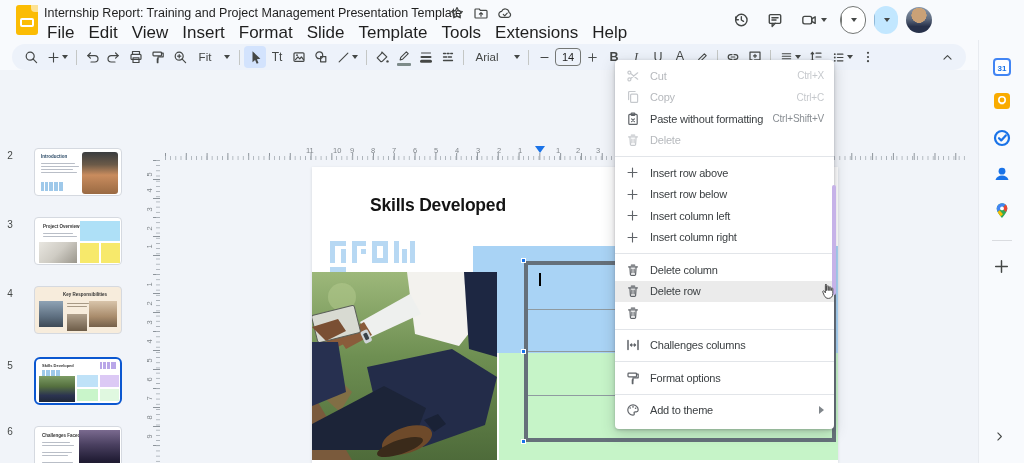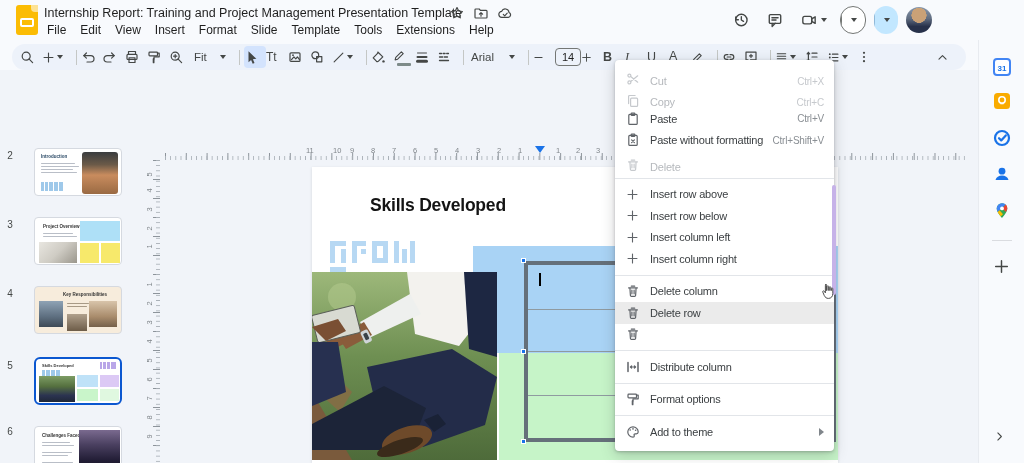--- a/index.html
+++ b/index.html
@@ -6,34 +6,34 @@
   body { font-family:"Liberation Sans", sans-serif; background:#e0e0e0; }
   .app { position:relative; width:1024px; height:463px; background:#f8fafd; overflow:hidden; font-family:"Liberation Sans", sans-serif; }
   .i { stroke:currentColor; fill:none; stroke-width:1.2; stroke-linecap:round; stroke-linejoin:round; display:block; }
   
   .topbar { position:absolute; left:0; top:0; width:978px; height:40px; background:#f8fafd; }
   .slides-logo { position:absolute; left:16px; top:5px; width:22px; height:30px; background:#fbbc04; border-radius:3px; }
   .slides-logo .fold { position:absolute; right:0; top:0; width:7px; height:7px; background:#fde293; border-bottom-left-radius:4px; }
   .slides-logo .inner { position:absolute; left:4px; top:13px; width:14px; height:9px; border:2px solid #fff; border-radius:2px; }
   .doc-title { position:absolute; left:44px; top:6px; font-size:12.5px; color:#1f1f1f; white-space:nowrap; }
   .title-icons { position:absolute; left:450px; top:6px; display:flex; gap:10px; color:#444746; }
-  .menubar { position:absolute; left:40px; top:21px; display:flex; font-size:12px; color:#1f1f1f; }
+  .menubar { position:absolute; left:40px; top:21px; display:flex; font-size:17px; color:#1f1f1f; }
   .menubar span { padding:2px 7px; border-radius:4px; cursor:default; }
   .top-right { position:absolute; right:46px; top:0; height:40px; display:flex; align-items:center; gap:8px; color:#444746; }
   .icbtn { width:26px; height:26px; display:flex; align-items:center; justify-content:center; border-radius:50%; }
   .caret { width:0; height:0; border-left:3.5px solid transparent; border-right:3.5px solid transparent; border-top:4px solid #444746; }
   .btn-slideshow { display:flex; align-items:center; height:28px; border:1px solid #747775; border-radius:14px; background:#fff; overflow:hidden; }
   .btn-slideshow .dd { width:24px; display:flex; align-items:center; justify-content:center; border-left:1px solid #747775; height:100%; }
   .btn-share { display:flex; align-items:center; height:28px; border-radius:14px; background:#c2e7ff; color:#001d35; overflow:hidden; }
   .btn-share .dd { width:24px; height:100%; display:flex; align-items:center; justify-content:center; border-left:1px solid #8fb8d8; }
   .avatar { width:26px; height:26px; border-radius:50%;
     background: radial-gradient(circle at 50% 32%, #c9a177 0 34%, rgba(0,0,0,0) 35%), linear-gradient(180deg,#8a99ad 0%,#5f6c80 45%,#27314a 75%); }
   
   .toolbar { position:absolute; left:12px; top:44px; width:954px; height:26px; background:#edf2fa; border-radius:13px; display:flex; align-items:center; padding:0 8px; color:#444746; }
-  .tbtn { min-width:22px; height:22px; border-radius:4px; display:flex; align-items:center; flex:none; gap:2px; }
+  .tbtn { min-width:22px; height:22px; border-radius:4px; display:flex; align-items:center; justify-content:center; flex:none; gap:2px; }
   .tbtn.sel { background:#d3e3fd; }
   .tsep { width:1px; height:15px; background:#c4c7c5; margin:0 4px; flex:none; }
   .tlabel { font-size:11.5px; color:#444746; padding:0 3px; }
   .sizebox { width:26px; height:18px; border:1px solid #747775; border-radius:4px; font-size:11px; display:flex; align-items:center; justify-content:center; background:#edf2fa; color:#1f1f1f; }
   .glyph { font-size:12.5px; color:#444746; }
   .glyph.b { font-weight:bold; } .glyph.i { font-style:italic; font-family:"Liberation Serif",serif; } .glyph.u { text-decoration:underline; }
   .colorbar { position:absolute; left:4px; bottom:2px; width:14px; height:3px; border-radius:1px; }
   
   .main { position:absolute; left:0; top:70px; width:978px; height:393px; background:#f1f4f9; }
   
@@ -63,21 +63,21 @@
   .rowline { position:absolute; left:0; width:100%; height:1px; background:#8f9aa0; }
   .handle { position:absolute; width:5px; height:5px; background:#1a73e8; border:1px solid #fff; }
   .caret-blink { position:absolute; width:1.5px; height:13px; background:#000; }
   
   .cmenu { position:absolute; left:615px; top:60px; width:219px; background:#fff; border-radius:4px; padding:5px 0 8px;
     box-shadow:0 1px 3px rgba(60,64,67,.3), 0 4px 14px rgba(60,64,67,.25); z-index:50; }
   .ci { height:21.5px; display:flex; align-items:center; padding:0 10px; font-size:11px; color:#3c4043; letter-spacing:-0.2px; white-space:nowrap; }
   .ci .ic { width:15px; height:15px; margin-right:10px; display:flex; align-items:center; justify-content:center; color:#5f6368; flex:none; }
   .ci .lbl { flex:1; overflow:hidden; }
   .ci .sc { color:#8a8f94; font-size:10px; margin-left:6px; }
-  .ci.dis { color:#b6b9bd;align-items:flex-end; } .ci.dis .ic { color:#c6c9cd; } .ci.dis .sc { color:#c6c9cd; }
+  .ci.dis { color:#b6b9bd; } .ci.dis .ic { color:#c6c9cd; } .ci.dis .sc { color:#c6c9cd; }
   .ci.hov { background:#ebebeb; }
   .csep { height:1px; background:#e2e5e9; margin:5px 0; }
   .subarrow { width:0; height:0; border-top:4px solid transparent; border-bottom:4px solid transparent; border-left:5px solid #80868b; }
   .menu-scrollthumb { position:absolute; left:832px; top:185px; width:4px; height:110px; background:#c6b2e8; border-radius:2px; z-index:60; }
   .handcur { position:absolute; left:820px; top:283px; z-index:70; }
   
   .rail { position:absolute; right:0; top:40px; width:46px; height:423px; background:#f8fafd; border-left:1px solid #e8ebf0; }
   .rail .ritem { position:absolute; left:14px; width:18px; height:18px; }
   .rail-div { position:absolute; left:13px; width:20px; height:1px; background:#dadce0; }
 </style>
@@ -670,29 +670,20 @@
           <svg class="i" width="14" height="14">
             <use href="#sy-copy"></use>
           </svg>
         </span>
       <span class="lbl">Copy</span>
         <span class="sc">Ctrl+C</span>
     </div>
     <div class="ci">
       <span class="ic">
           <svg class="i" width="14" height="14">
-            <use href="#sy-paste"></use>
-          </svg>
-        </span>
-      <span class="lbl">Paste</span>
-        <span class="sc">Ctrl+V</span>
-    </div>
-    <div class="ci">
-      <span class="ic">
-          <svg class="i" width="14" height="14">
             <use href="#sy-pastex"></use>
           </svg>
         </span>
       <span class="lbl">Paste without formatting</span>
         <span class="sc">Ctrl+Shift+V</span>
     </div>
     <div class="ci dis">
       <span class="ic">
           <svg class="i" width="14" height="14">
             <use href="#sy-trash"></use>
@@ -757,21 +748,21 @@
           </svg>
         </span>
     </div>
     <div class="csep"></div>
     <div class="ci">
       <span class="ic">
           <svg class="i" width="14" height="14">
             <use href="#sy-disth"></use>
           </svg>
         </span>
-      <span class="lbl">Distribute column</span>
+      <span class="lbl">Challenges columns</span>
     </div>
     <div class="csep"></div>
     <div class="ci">
       <span class="ic">
           <svg class="i" width="14" height="14">
             <use href="#sy-roller"></use>
           </svg>
         </span>
       <span class="lbl">Format options</span>
     </div>

